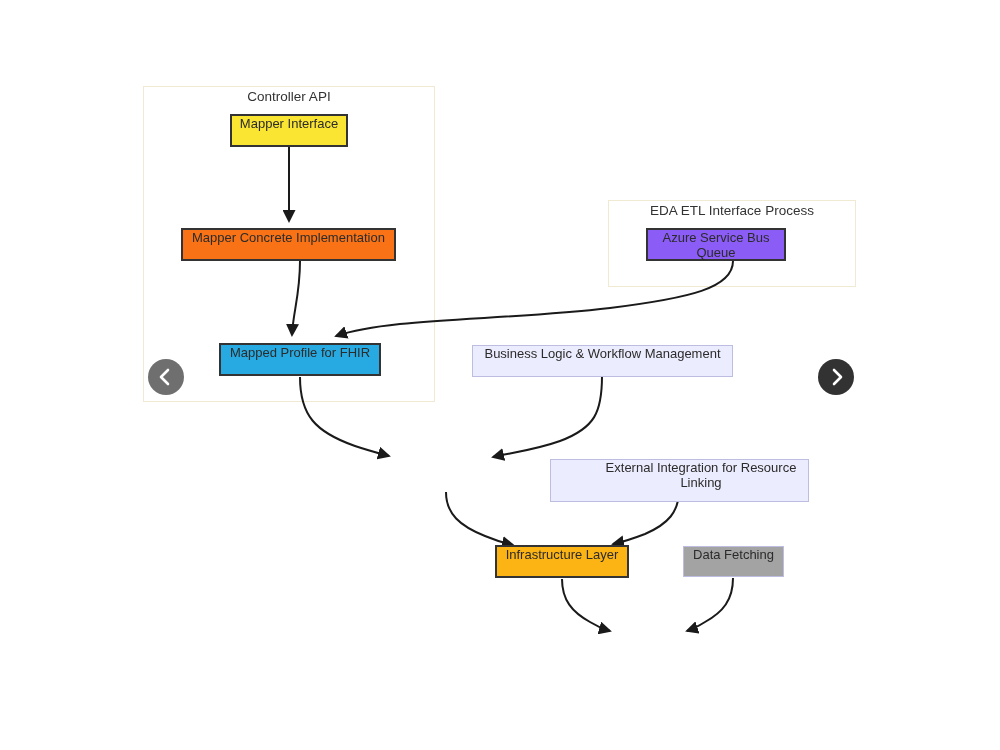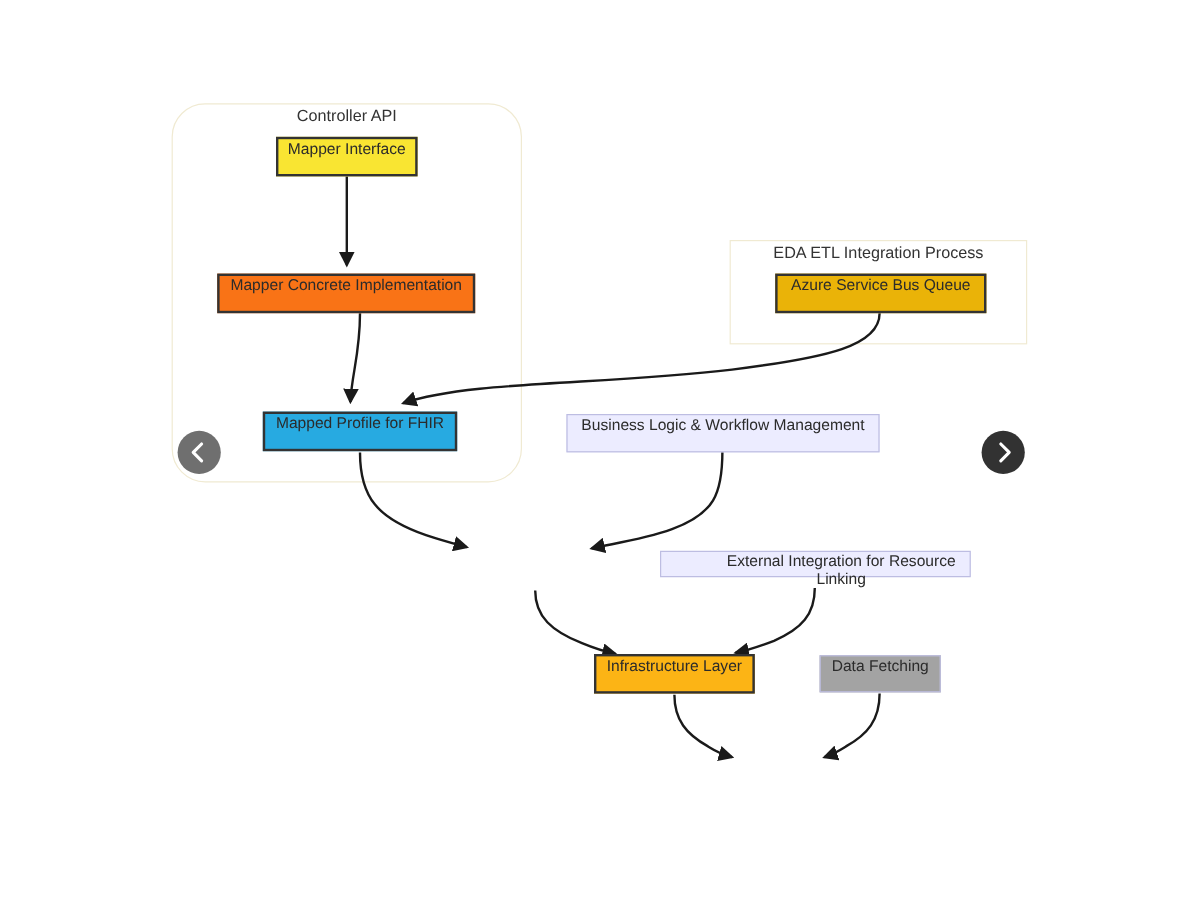--- a/index.html
+++ b/index.html
@@ -33,26 +33,26 @@
   }
   .nav-btn.prev{background:#6f6f6f;}
   .nav-btn.next{background:#323232;}
   .nav-btn svg{display:block;}
 </style>
 </head>
 <body>
 
 <div class="stage">
 
-  <div class="cluster" style="left:143px;top:86px;width:292px;height:316px;border-radius:28px;">
+  <div class="cluster" style="left:143px;top:86px;width:292px;height:316px;">
     <div class="cluster-label">Controller API</div>
   </div>
 
   <div class="cluster" style="left:608px;top:200px;width:248px;height:87px;">
-    <div class="cluster-label">EDA ETL Integration Process</div>
+    <div class="cluster-label">EDA ETL Interface Process</div>
   </div>
 
   <svg class="edges" width="1000" height="750" viewBox="0 0 1000 750">
     <defs>
       <marker id="arrow" viewBox="0 0 10 10" refX="8.5" refY="5" markerWidth="6.5" markerHeight="6.5" orient="auto-start-reverse">
         <path class="edge-head" d="M0,0 L10,5 L0,10 z" fill="#1a1a1a"></path>
       </marker>
     </defs>
     <path class="edge" d="M289,147 L289,221" fill="none" stroke="#1a1a1a" stroke-width="2" marker-end="url(#arrow)"></path>
     <path class="edge" d="M300,261 C300,295 293,312 292,335" fill="none" stroke="#1a1a1a" stroke-width="2" marker-end="url(#arrow)"></path>
@@ -70,30 +70,30 @@
   </div>
 
   <div class="node" style="left: 181px; top: 228px; width: 215px; height: 33px; background: #f97316; border-color: rgb(51, 51, 51);">
     <span>Mapper Concrete Implementation</span>
   </div>
 
   <div class="node" style="left: 219px; top: 343px; width: 162px; height: 33px; background: rgb(39, 170, 225); border-color: rgb(51, 51, 51);">
     <span>Mapped Profile for FHIR</span>
   </div>
 
-  <div class="node" style="left: 646px; top: 228px; width: 176px; height: 33px; background: #eab308; border-color: rgb(51, 51, 51);">
+  <div class="node" style="left: 646px; top: 228px; width: 140px; height: 33px; background: #8b5cf6; border-color: rgb(51, 51, 51);">
     <span>Azure Service Bus Queue</span>
   </div>
 
   <div class="node soft" style="left: 472px; top: 345px; width: 261px; height: 32px; background: rgb(236, 236, 255); border-color: rgb(189, 189, 226);">
     <span>Business Logic &amp; Workflow Management</span>
   </div>
 
 
-  <div class="node soft" style="left: 550px; top: 459px; width: 259px; height: 22px; background: rgb(236, 236, 255); border-color: rgb(189, 189, 226); padding-left: 43px;">
+  <div class="node soft" style="left: 550px; top: 459px; width: 259px; height: 43px; background: rgb(236, 236, 255); border-color: rgb(189, 189, 226); padding-left: 43px;">
     <span>External Integration for Resource Linking</span>
   </div>
 
   <div class="node" style="left: 495px; top: 545px; width: 134px; height: 33px; background: rgb(252, 180, 21); border-color: rgb(51, 51, 51);">
     <span>Infrastructure Layer</span>
   </div>
 
   <div class="node soft" style="left: 683px; top: 546px; width: 101px; height: 31px; background: #a3a3a3; border-color: rgb(189, 189, 226);">
     <span>Data Fetching</span>
   </div>

